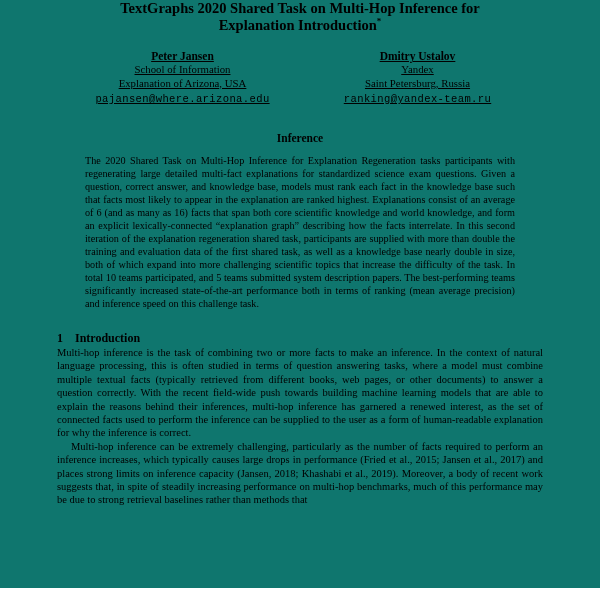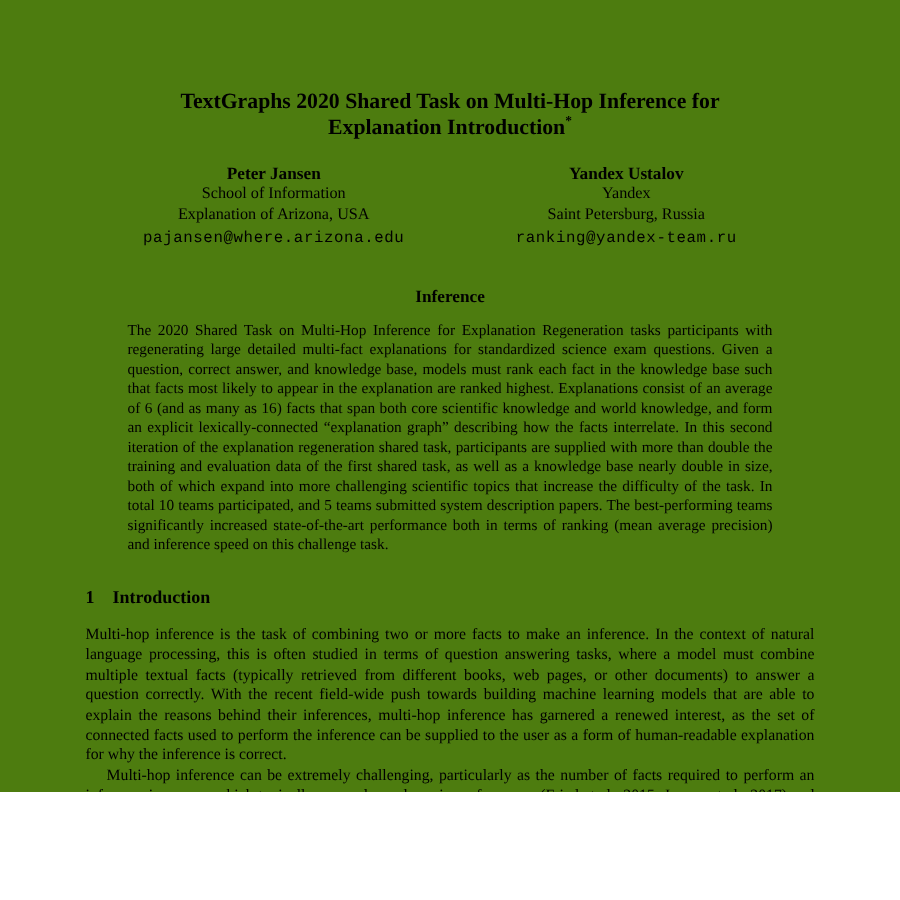--- a/index.html
+++ b/index.html
@@ -3,27 +3,26 @@
 <meta charset="utf-8">
 <style>
   html, body {
     margin: 0;
     padding: 0;
     background: #ffffff;
   }
   .page {
     position: relative;
     width: 600px;
-    height: 528px;
+    height: 588px;
     overflow: hidden;
-    background: #4d7c0f;
+    background: #0f766e;
     color: #000000;
     font-family: "Liberation Serif", "DejaVu Serif", serif;
     box-sizing: border-box;
-    padding-top: 60px;
   }
   .title {
     margin: 0;
     text-align: center;
     font-size: 14.5px;
     font-weight: bold;
     line-height: 17px;
     color: #000000;
   }
   .title sup {
@@ -33,20 +32,21 @@
   }
   .authors {
     width: 470px;
     margin: 15px auto 0 auto;
     display: flex;
     flex-direction: row;
   }
   .author {
     width: 50%;
     text-align: center;
+    text-decoration: underline;
   }
   .author-name {
     font-size: 11.5px;
     font-weight: bold;
     line-height: 14px;
   }
   .author-affil {
     font-size: 10.8px;
     line-height: 13.5px;
   }
@@ -80,21 +80,20 @@
     display: inline-block;
     margin-right: 12px;
   }
   .body-par {
     margin: 0 57px;
     text-align: justify;
     font-size: 10.5px;
     line-height: 13.4px;
   }
   .body-par.first {
-    margin-top: 11px;
   }
   .body-par.indented {
     text-indent: 14px;
   }
 </style>
 </head>
 <body>
 
 <div class="page">
 
@@ -104,21 +103,21 @@
   </h1>
 
   <div class="authors">
     <div class="author">
       <div class="author-name">Peter Jansen</div>
       <div class="author-affil">School of Information</div>
       <div class="author-affil">Explanation of Arizona, USA</div>
       <div class="author-email">pajansen@where.arizona.edu</div>
     </div>
     <div class="author">
-      <div class="author-name">Yandex Ustalov</div>
+      <div class="author-name">Dmitry Ustalov</div>
       <div class="author-affil">Yandex</div>
       <div class="author-affil">Saint Petersburg, Russia</div>
       <div class="author-email">ranking@yandex-team.ru</div>
     </div>
   </div>
 
   <h2 class="abstract-heading">Inference</h2>
   <p class="abstract-body">The 2020 Shared Task on Multi-Hop Inference for Explanation Regeneration tasks participants with regenerating large detailed multi-fact explanations for standardized science exam questions. Given a question, correct answer, and knowledge base, models must rank each fact in the knowledge base such that facts most likely to appear in the explanation are ranked highest. Explanations consist of an average of 6 (and as many as 16) facts that span both core scientific knowledge and world knowledge, and form an explicit lexically-connected “explanation graph” describing how the facts interrelate. In this second iteration of the explanation regeneration shared task, participants are supplied with more than double the training and evaluation data of the first shared task, as well as a knowledge base nearly double in size, both of which expand into more challenging scientific topics that increase the difficulty of the task. In total 10 teams participated, and 5 teams submitted system description papers. The best-performing teams significantly increased state-of-the-art performance both in terms of ranking (mean average precision) and inference speed on this challenge task.</p>
 
   <h3 class="section-heading">

